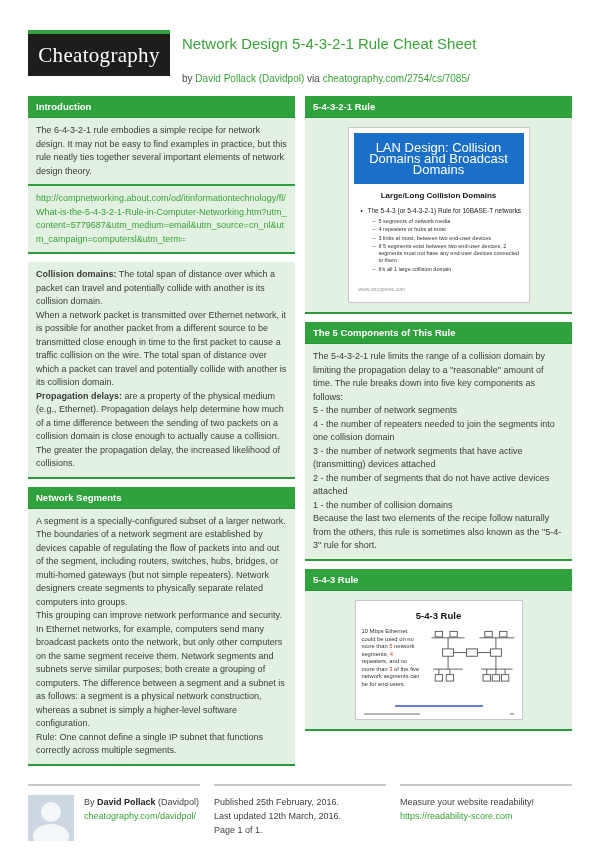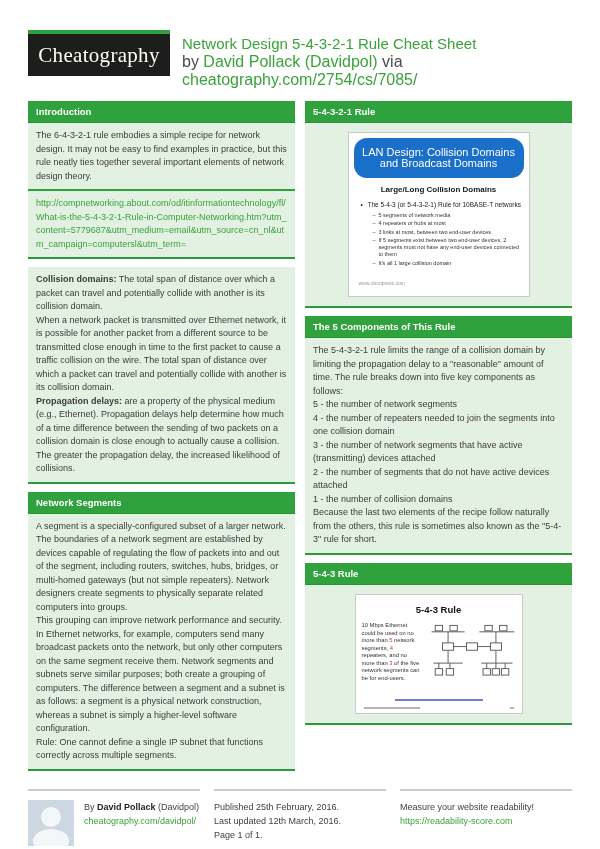--- a/index.html
+++ b/index.html
@@ -10,39 +10,39 @@
   }
   
   .header { display:flex; align-items:flex-start; gap:12px; padding:30px 28px 6px 28px; }
   .logo-box {
     width:142px; height:46px; background:#1d1d1b; border-top:4px solid #2fa13d;
     display:flex; align-items:center; justify-content:center; flex:0 0 auto;
   }
   .logo-text { color:#fff; font-family:"Liberation Serif", serif; font-size:21px; letter-spacing:.3px; }
   .title-wrap { padding-top:5px; }
   .page-title { color:#3aa33a; font-size:15px; font-weight:400; line-height:1.2; }
-  .byline { margin-top:0; font-size:16px; color:#4a4a4a; }
+  .byline { margin-top:20px; font-size:10px; color:#4a4a4a; }
   .byline a, .g-link { color:#3aa33a; text-decoration:none; }
   
   .columns { display:flex; gap:10px; padding:6px 28px 0 28px; align-items:flex-start; }
   .col { flex:1 1 0; min-width:0; }
   .section { margin-bottom:8px; border-bottom:2px solid #2b9a3b; }
   .sec-h {
     background:#2fa13d; color:#ffffff; font-size:9.5px; font-weight:700;
     padding:5px 8px; border-bottom:1px solid #27923a;
   }
   .sec-b { background:#e3f1e3; padding:6px 8px; font-size:9px; line-height:13.5px; color:#3c3c3c; }
   .sec-b + .sec-b { border-top:2px solid #2fa13d; }
   .link-block { color:#3aa33a; word-break:break-all; }
   
   .slide-wrap { display:flex; justify-content:center; padding:9px 0; }
   .slide1 { width:182px; background:#fff; border:1px solid #c9c9c9; padding:4px 4px 6px 4px; }
   .s1-banner {
-    background:#1a6fc9; color:#fff; text-align:center; font-size:11px; line-height:11px;
-    padding:9px 3px; margin:1px;border-radius:13px;
+    background:#1a6fc9; color:#fff; text-align:center; font-size:13px; line-height:11px;
+    padding:9px 3px; margin:1px;
   }
   .s1-head { text-align:center; font-size:8px; font-weight:600; color:#171717; margin-top:5px; }
   .s1-bullet { font-size:6.5px; color:#222; margin:4px 0 0 8px; padding-left:7px; position:relative; line-height:8px; }
   .s1-bullet::before { content:"\2022"; position:absolute; left:0; }
   .s1-items { margin:3px 0 0 20px; }
   .s1-items > span { display:block; font-size:5.5px; line-height:7px; color:#333; padding-left:6px; position:relative; margin-top:1.5px; }
   .s1-items > span::before { content:"\2013"; position:absolute; left:0; }
   .s1-src { font-size:5px; color:#999; margin:10px 0 0 6px; }
   
   .slide2 { width:168px; background:#fff; border:1px solid #c9c9c9; padding:8px 6px 4px 6px; }

